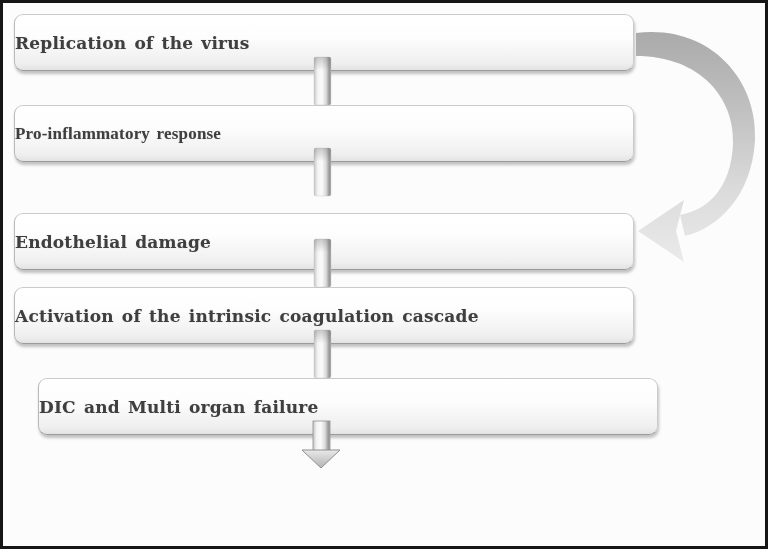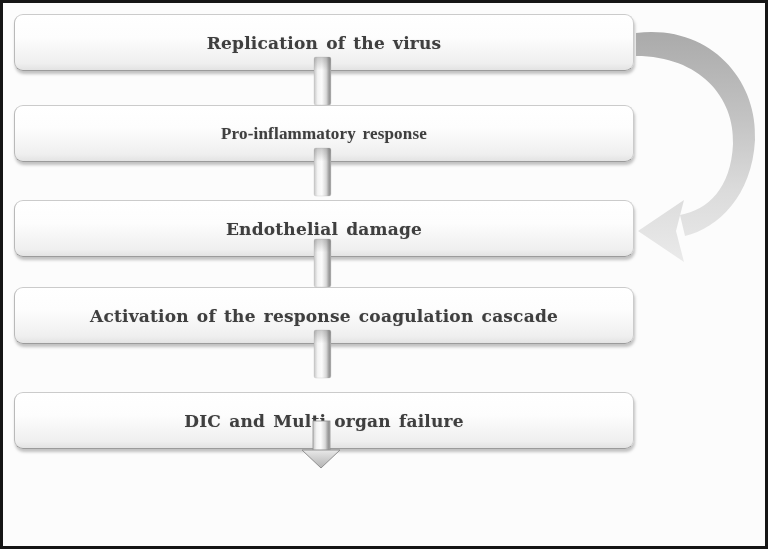--- a/index.html
+++ b/index.html
@@ -29,34 +29,34 @@
     height: 57px;
     box-sizing: border-box;
     border-radius: 9px;
     background: linear-gradient(180deg, #ffffff 0%, #fdfdfd 40%, #efefef 88%, #e3e3e3 100%);
     border: 1px solid #cbcbcb;
     border-bottom-color: #9b9b9b;
     border-left-color: #b9b9b9;
     box-shadow: 1px 3px 3px rgba(105,105,105,0.40), inset 0 1px 0 #ffffff;
     display: flex;
     align-items: center;
-    justify-content: center;
+    justify-content: flex-start;
     font-weight: 700;
     font-size: 17px;
     letter-spacing: 0.2px;
     word-spacing: 2px;
     color: #3f3f3f;
     text-shadow: 0 0 1px rgba(60,60,60,0.25);
     z-index: 1;
   }
   #box-1 { top: 14px; }
   #box-2 { top: 105px; font-family: Liberation Serif, serif; }
-  #box-3 { top: 200px; }
+  #box-3 { top: 213px; }
   #box-4 { top: 287px; }
-  #box-5 { top: 392px; }
+  #box-5 { top: 378px; margin-left: 24px; }
   #box-6 { top: 469px; }
   #connector-layer {
     position: absolute;
     left: 0; top: 0;
     width: 768px;
     height: 549px;
     z-index: 5;
     pointer-events: none;
   }
 </style>
@@ -68,21 +68,21 @@
   <div class="flow-box" id="box-1">
     <span>Replication of the virus</span>
   </div>
   <div class="flow-box" id="box-2">
     <span>Pro-inflammatory response</span>
   </div>
   <div class="flow-box" id="box-3">
     <span>Endothelial damage</span>
   </div>
   <div class="flow-box" id="box-4">
-    <span>Activation of the response coagulation cascade</span>
+    <span>Activation of the intrinsic coagulation cascade</span>
   </div>
   <div class="flow-box" id="box-5">
     <span>DIC and Multi organ failure</span>
   </div>
 
   <svg id="connector-layer" viewBox="0 0 768 549" xmlns="http://www.w3.org/2000/svg" aria-hidden="true">
     <defs>
       <linearGradient id="barGrad" x1="0" y1="0" x2="1" y2="0">
         <stop offset="0" stop-color="#c6c6c6"></stop>
         <stop offset="0.22" stop-color="#f4f4f4"></stop>

